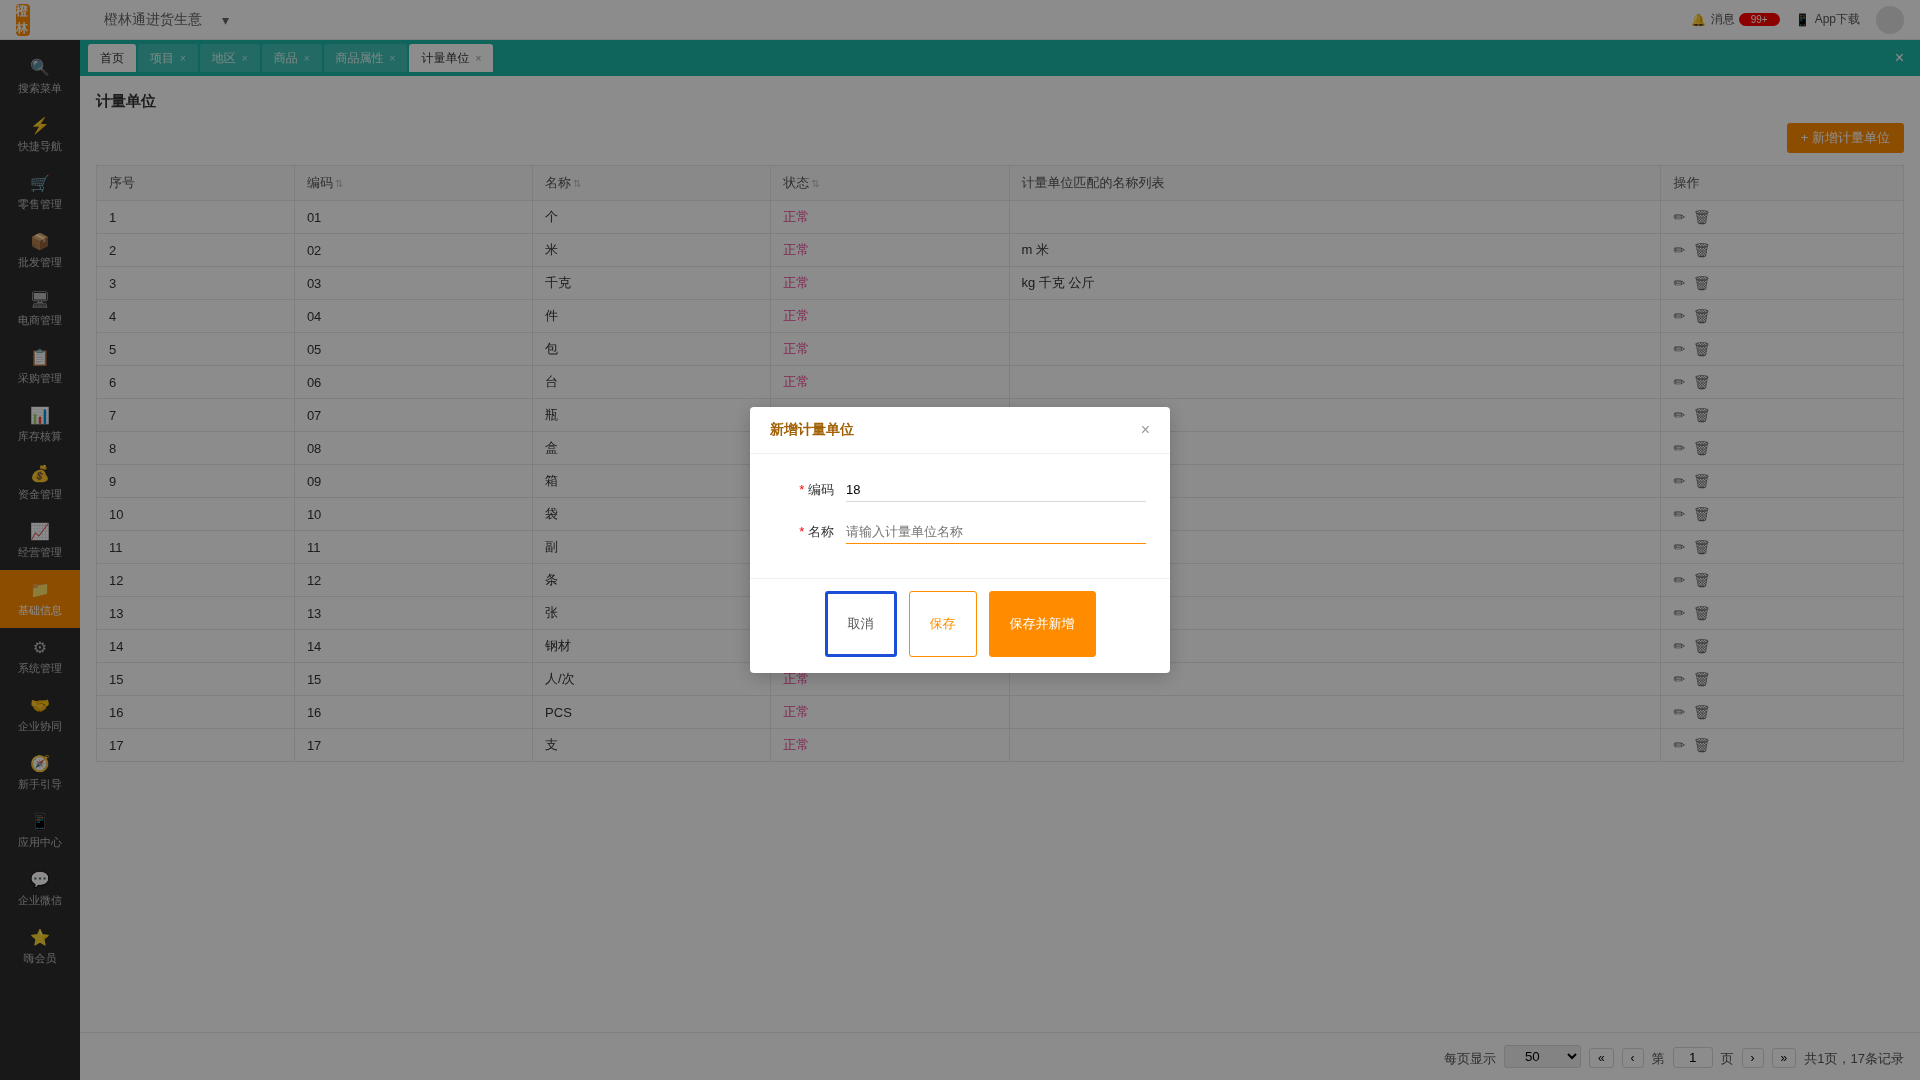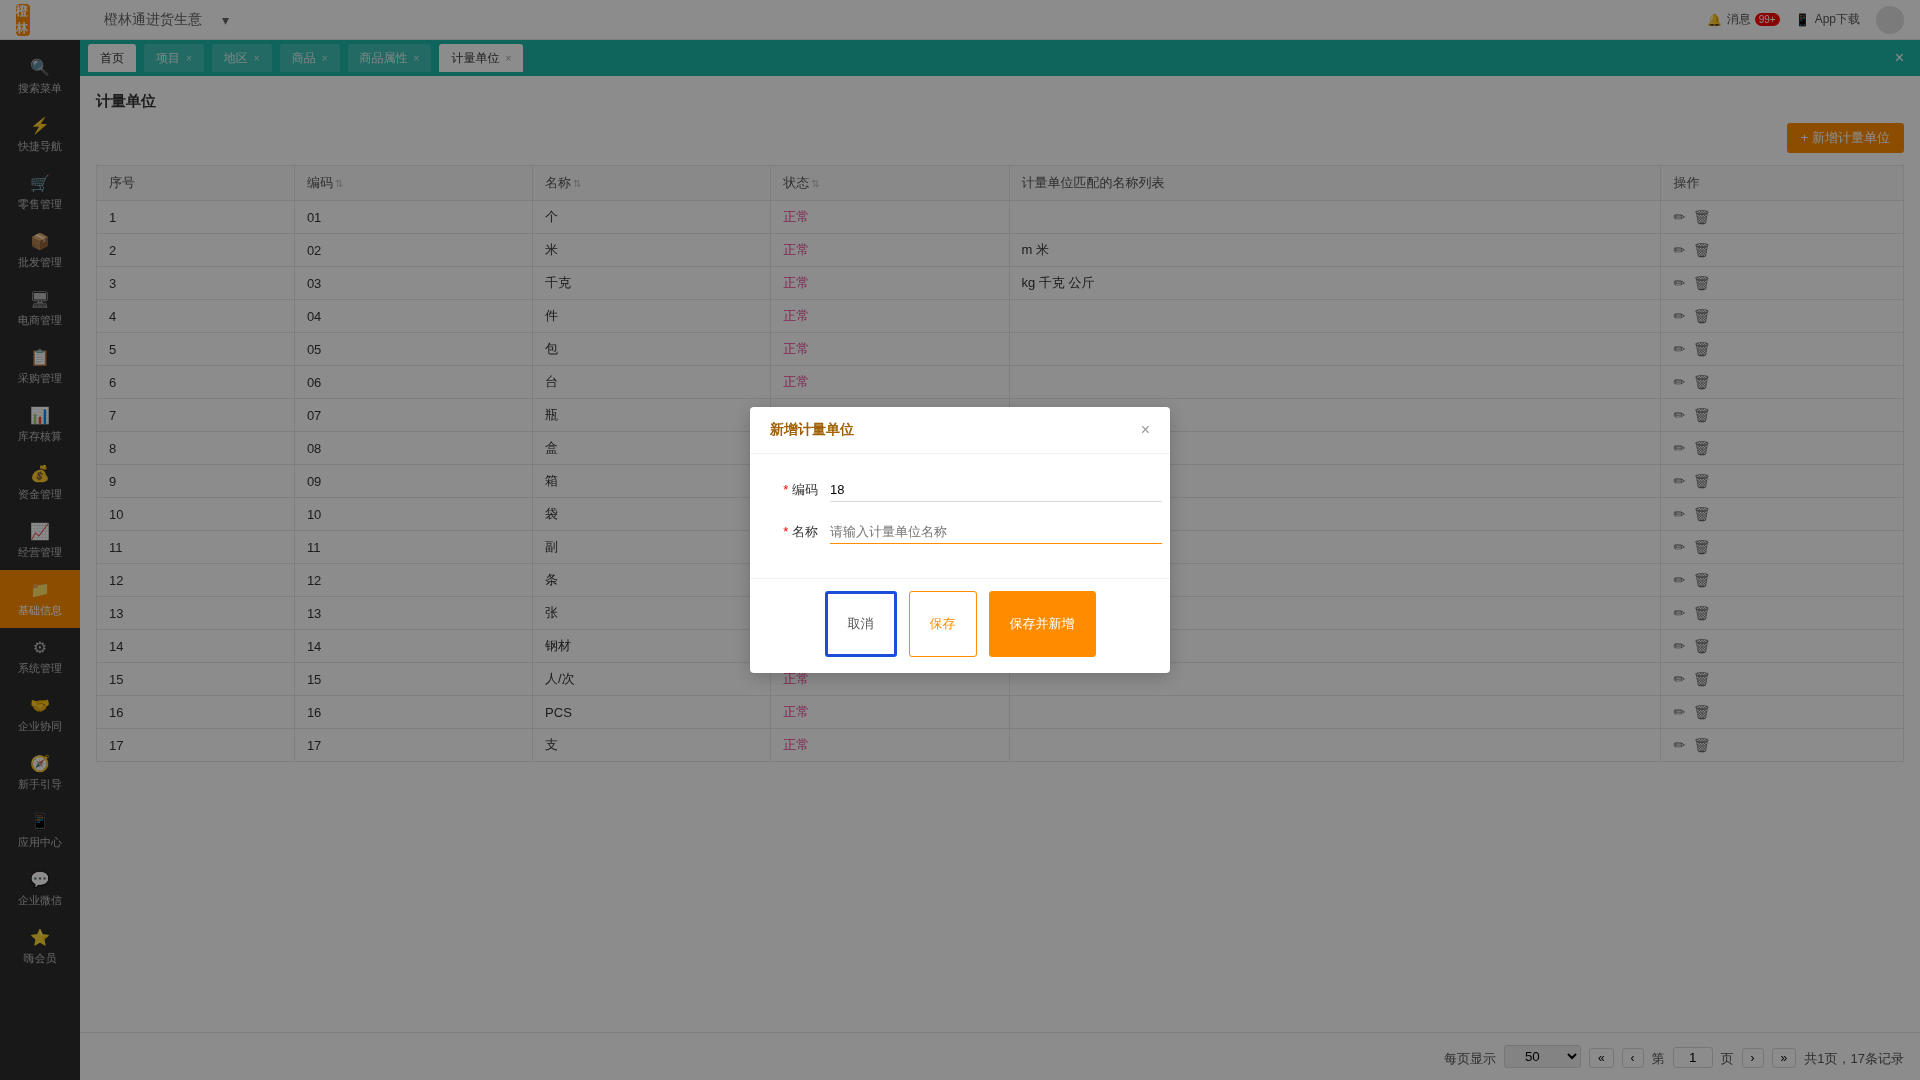--- a/index.html
+++ b/index.html
@@ -6,37 +6,37 @@
     body { font-family: 'Microsoft YaHei', sans-serif; font-size: 13px; background: #f0f2f5; color: #333; width: 1920px; height: 1080px; overflow: hidden; }
 
     
     .top-bar { height: 40px; background: #fff; display: flex; align-items: center; justify-content: space-between; padding: 0 16px; border-bottom: 1px solid #e8e8e8; }
     .top-bar-left { display: flex; align-items: center; gap: 8px; }
     .logo-area { display: flex; align-items: center; gap: 6px; width: 80px; }
     .logo-icon { width: 14px; height: 32px; background: #ff8c00; border-radius: 4px; display: flex; align-items: center; justify-content: center; color: white; font-weight: bold; font-size: 12px; }
     .app-selector { font-size: 14px; color: #666; display: flex; align-items: center; gap: 20px; cursor: pointer; }
     .top-bar-right { display: flex; align-items: center; gap: 16px; }
     .top-right-item { display: flex; align-items: center; gap: 4px; font-size: 12px; color: #555; cursor: pointer; }
-    .badge { background: #f00; color: #fff; border-radius: 8px; padding: 1px 4px; font-size: 10px; }
+    .badge { background: #f00; color: #fff; border-radius: 8px; padding: 1px 12px; font-size: 10px; }
     .avatar { width: 28px; height: 28px; background: #e0e0e0; border-radius: 50%; }
 
     
     .main-layout { display: flex; height: calc(1080px - 40px); }
 
     
     .sidebar { width: 80px; background: #2d2d2d; display: flex; flex-direction: column; align-items: center; padding-top: 8px; overflow-y: auto; flex-shrink: 0; }
     .sidebar-item { width: 100%; padding: 10px 4px; display: flex; flex-direction: column; align-items: center; gap: 4px; cursor: pointer; color: #bbb; font-size: 11px; text-align: center; }
     .sidebar-item.active { background: #ff8c00; color: #fff; }
     .sidebar-icon { font-size: 16px; }
 
     
     .content-area { flex: 1; display: flex; flex-direction: column; overflow: hidden; }
 
     
-    .tab-bar { height: 36px; background: #1db8a8; display: flex; align-items: center; padding: 0 8px; gap: 8px; flex-shrink: 0; }
+    .tab-bar { height: 36px; background: #1db8a8; display: flex; align-items: center; padding: 0 8px; gap: 2px; flex-shrink: 0; }
     .tab { height: 28px; padding: 0 12px; border-radius: 3px 3px 0 0; display: flex; align-items: center; gap: 6px; cursor: pointer; font-size: 12px; color: rgba(255,255,255,0.85); background: rgba(255,255,255,0.15); }
     .tab.active { background: #fff; color: #333; }
     .tab-close { font-size: 10px; color: rgba(255,255,255,0.7); cursor: pointer; }
     .close-btn-bar { margin-left: auto; color: #fff; cursor: pointer; font-size: 16px; padding: 0 8px; }
 
     
     .page-content { flex: 1; background: #fff; overflow-y: auto; padding: 16px; }
     .page-title { font-size: 15px; font-weight: bold; margin-bottom: 12px; color: #333; }
     .toolbar { display: flex; justify-content: flex-end; margin-bottom: 12px; }
     .btn-primary { background: #ff8c00; color: #fff; border: none; padding: 6px 14px; border-radius: 3px; cursor: pointer; font-size: 13px; }
@@ -56,21 +56,21 @@
     .page-input { border: 1px solid #d9d9d9; width: 40px; text-align: center; padding: 2px 4px; border-radius: 3px; }
 
     
     .overlay { position: fixed; top: 0; left: 0; width: 100%; height: 100%; background: rgba(0,0,0,0.45); z-index: 100; display: flex; align-items: center; justify-content: center; }
 
     
     .modal { background: #fff; border-radius: 4px; width: 420px; box-shadow: 0 4px 20px rgba(0,0,0,0.2); }
     .modal-header { padding: 14px 20px; border-bottom: 1px solid #f0f0f0; display: flex; align-items: center; justify-content: space-between; }
     .modal-title { font-size: 14px; font-weight: bold; color: #a16207; }
     .modal-close { cursor: pointer; color: #999; font-size: 16px; }
-    .modal-body { padding: 24px 8px 16px; }
+    .modal-body { padding: 24px 24px 16px; }
     .form-row { display: flex; align-items: center; margin-bottom: 18px; }
     .form-label { width: 60px; text-align: right; margin-right: 12px; font-size: 13px; color: #333; }
     .form-label .required { color: #f00; }
     .form-input { flex: 1; border: none; border-bottom: 1px solid #d9d9d9; padding: 4px 0; font-size: 13px; outline: none; }
     .form-input.focused { border-bottom-color: #ff8c00; }
     .modal-footer { padding: 12px 20px 16px; display: flex; justify-content: center; gap: 12px; border-top: 1px solid #f0f0f0; }
     .btn-cancel { border: 3px solid #1d4ed8; background: #fff; color: #555; padding: 6px 20px; border-radius: 3px; cursor: pointer; font-size: 13px; }
     .btn-save { background: #fff; color: #ff8c00; border: 1px solid #ff8c00; padding: 6px 20px; border-radius: 3px; cursor: pointer; font-size: 13px; }
     .btn-save-new { background: #ff8c00; color: #fff; border: 1px solid #ff8c00; padding: 23px 20px; border-radius: 3px; cursor: pointer; font-size: 13px; }
 

